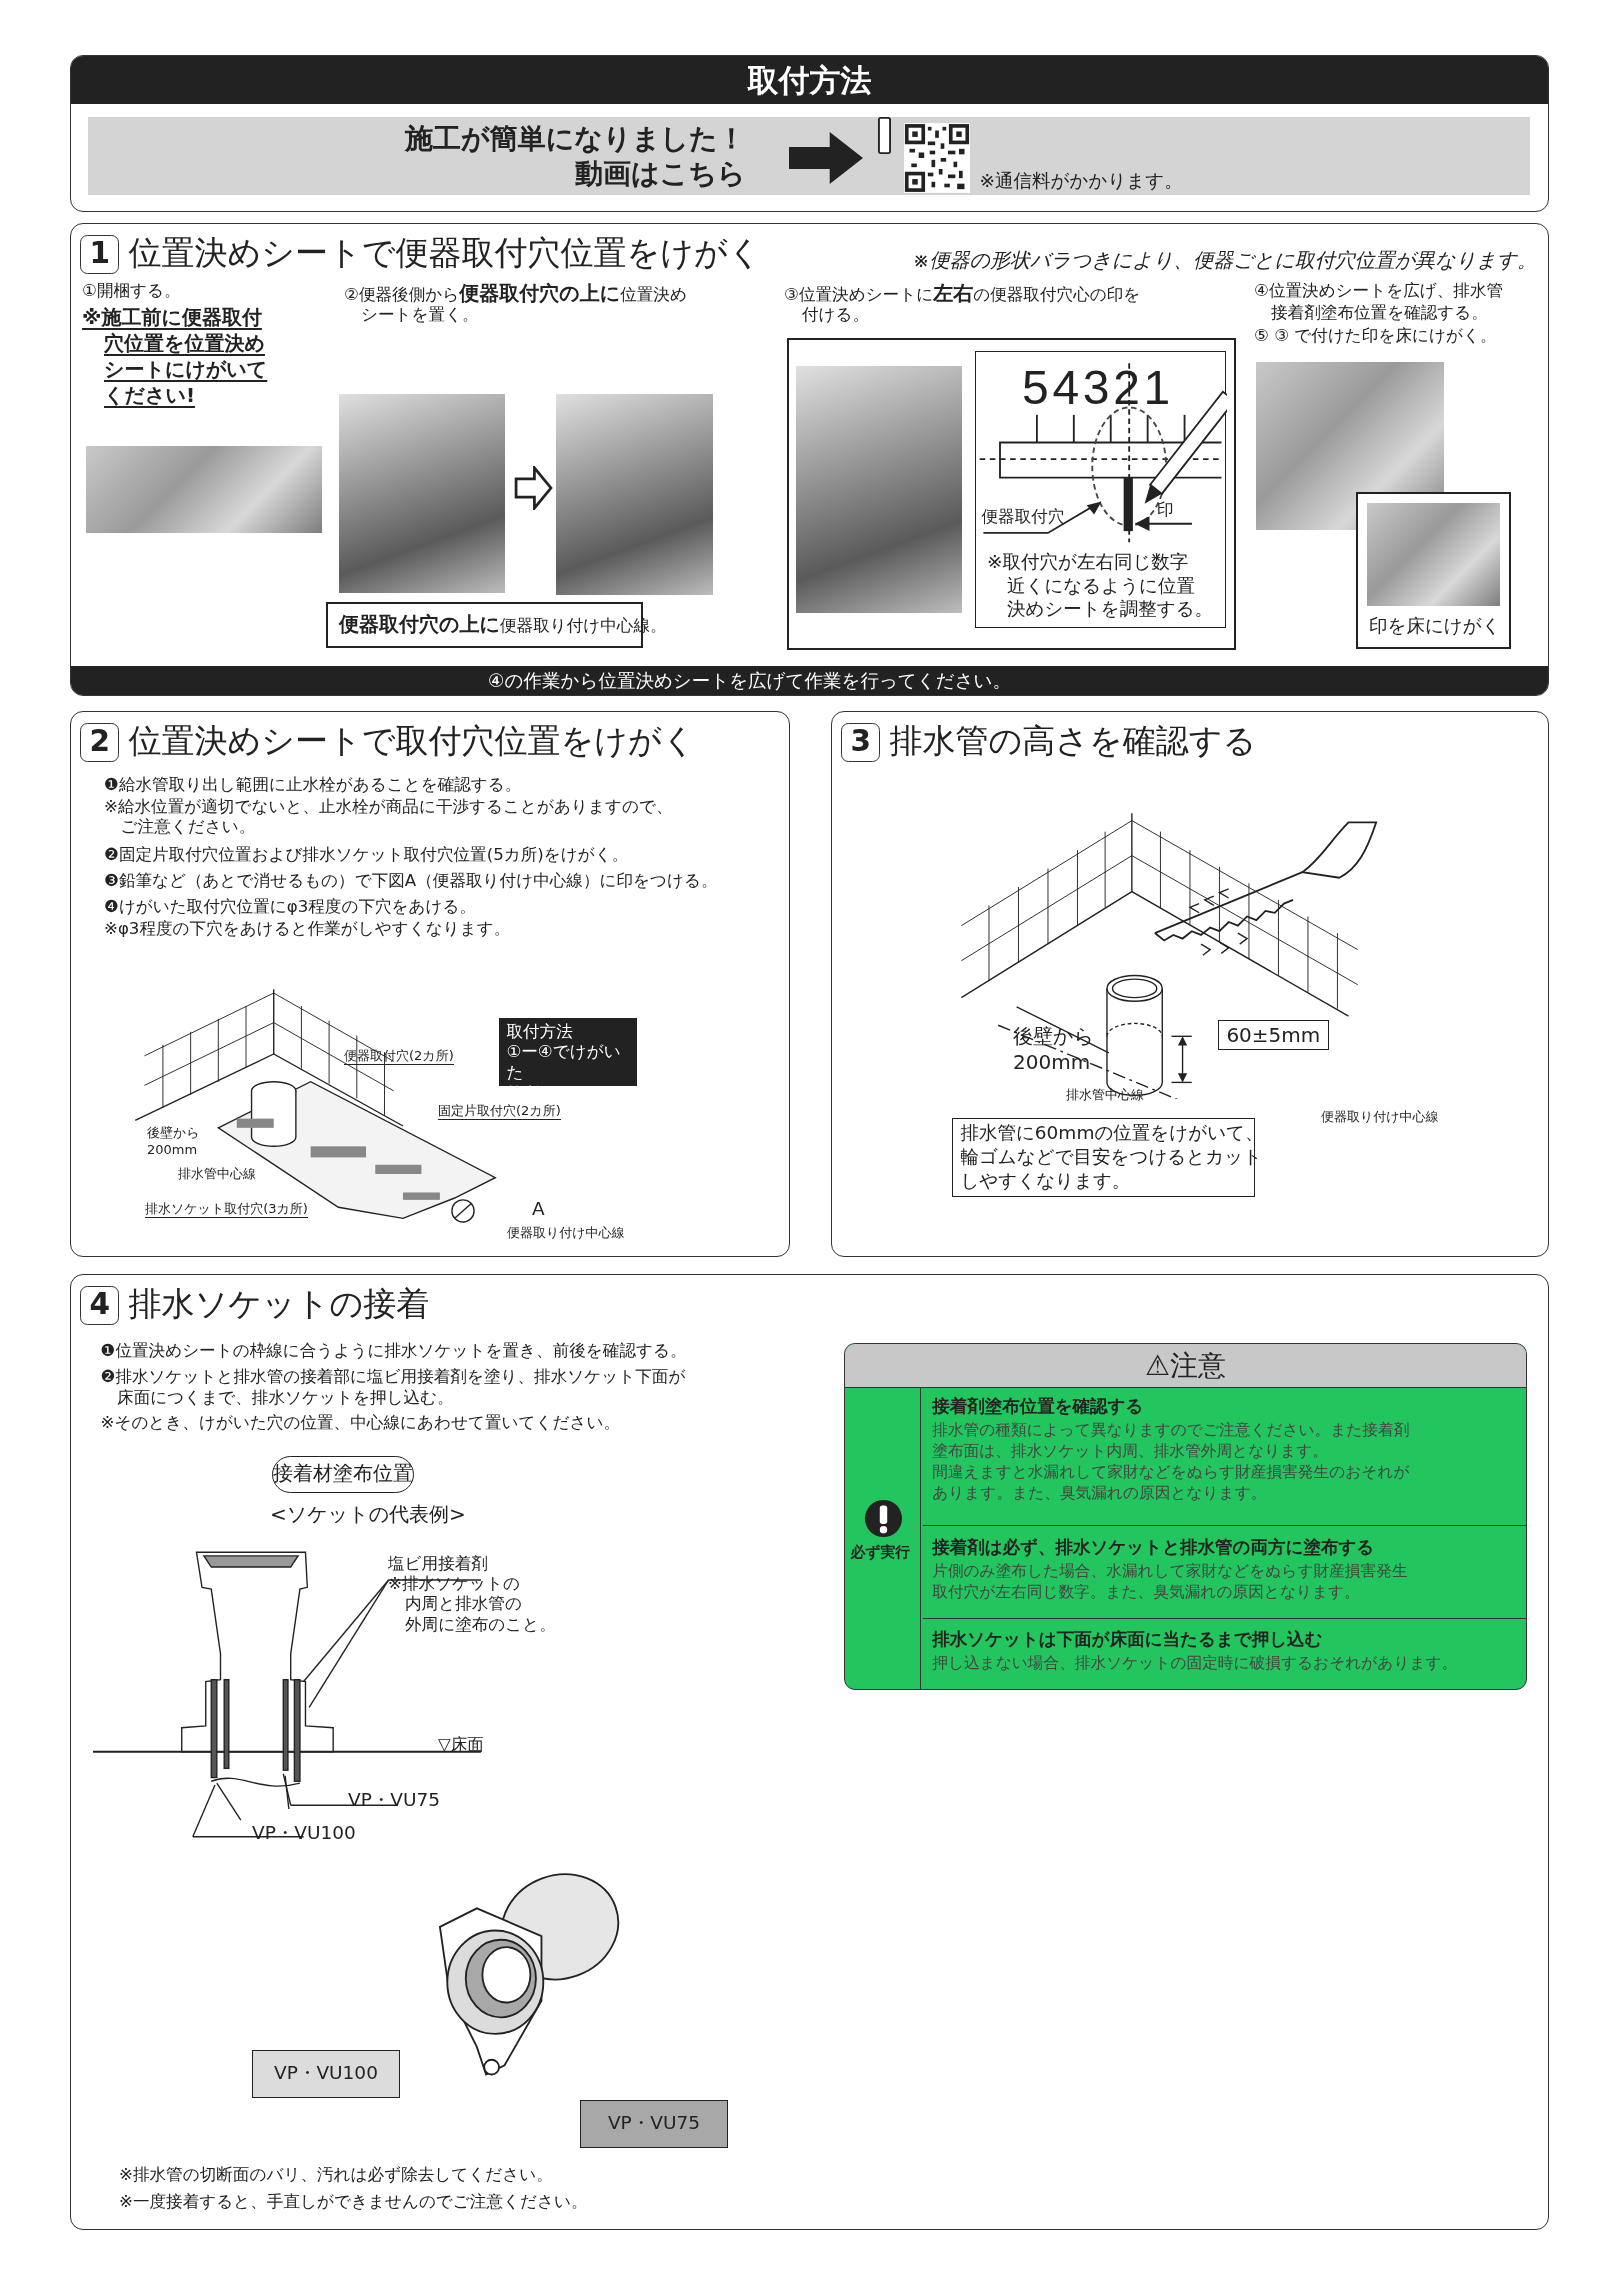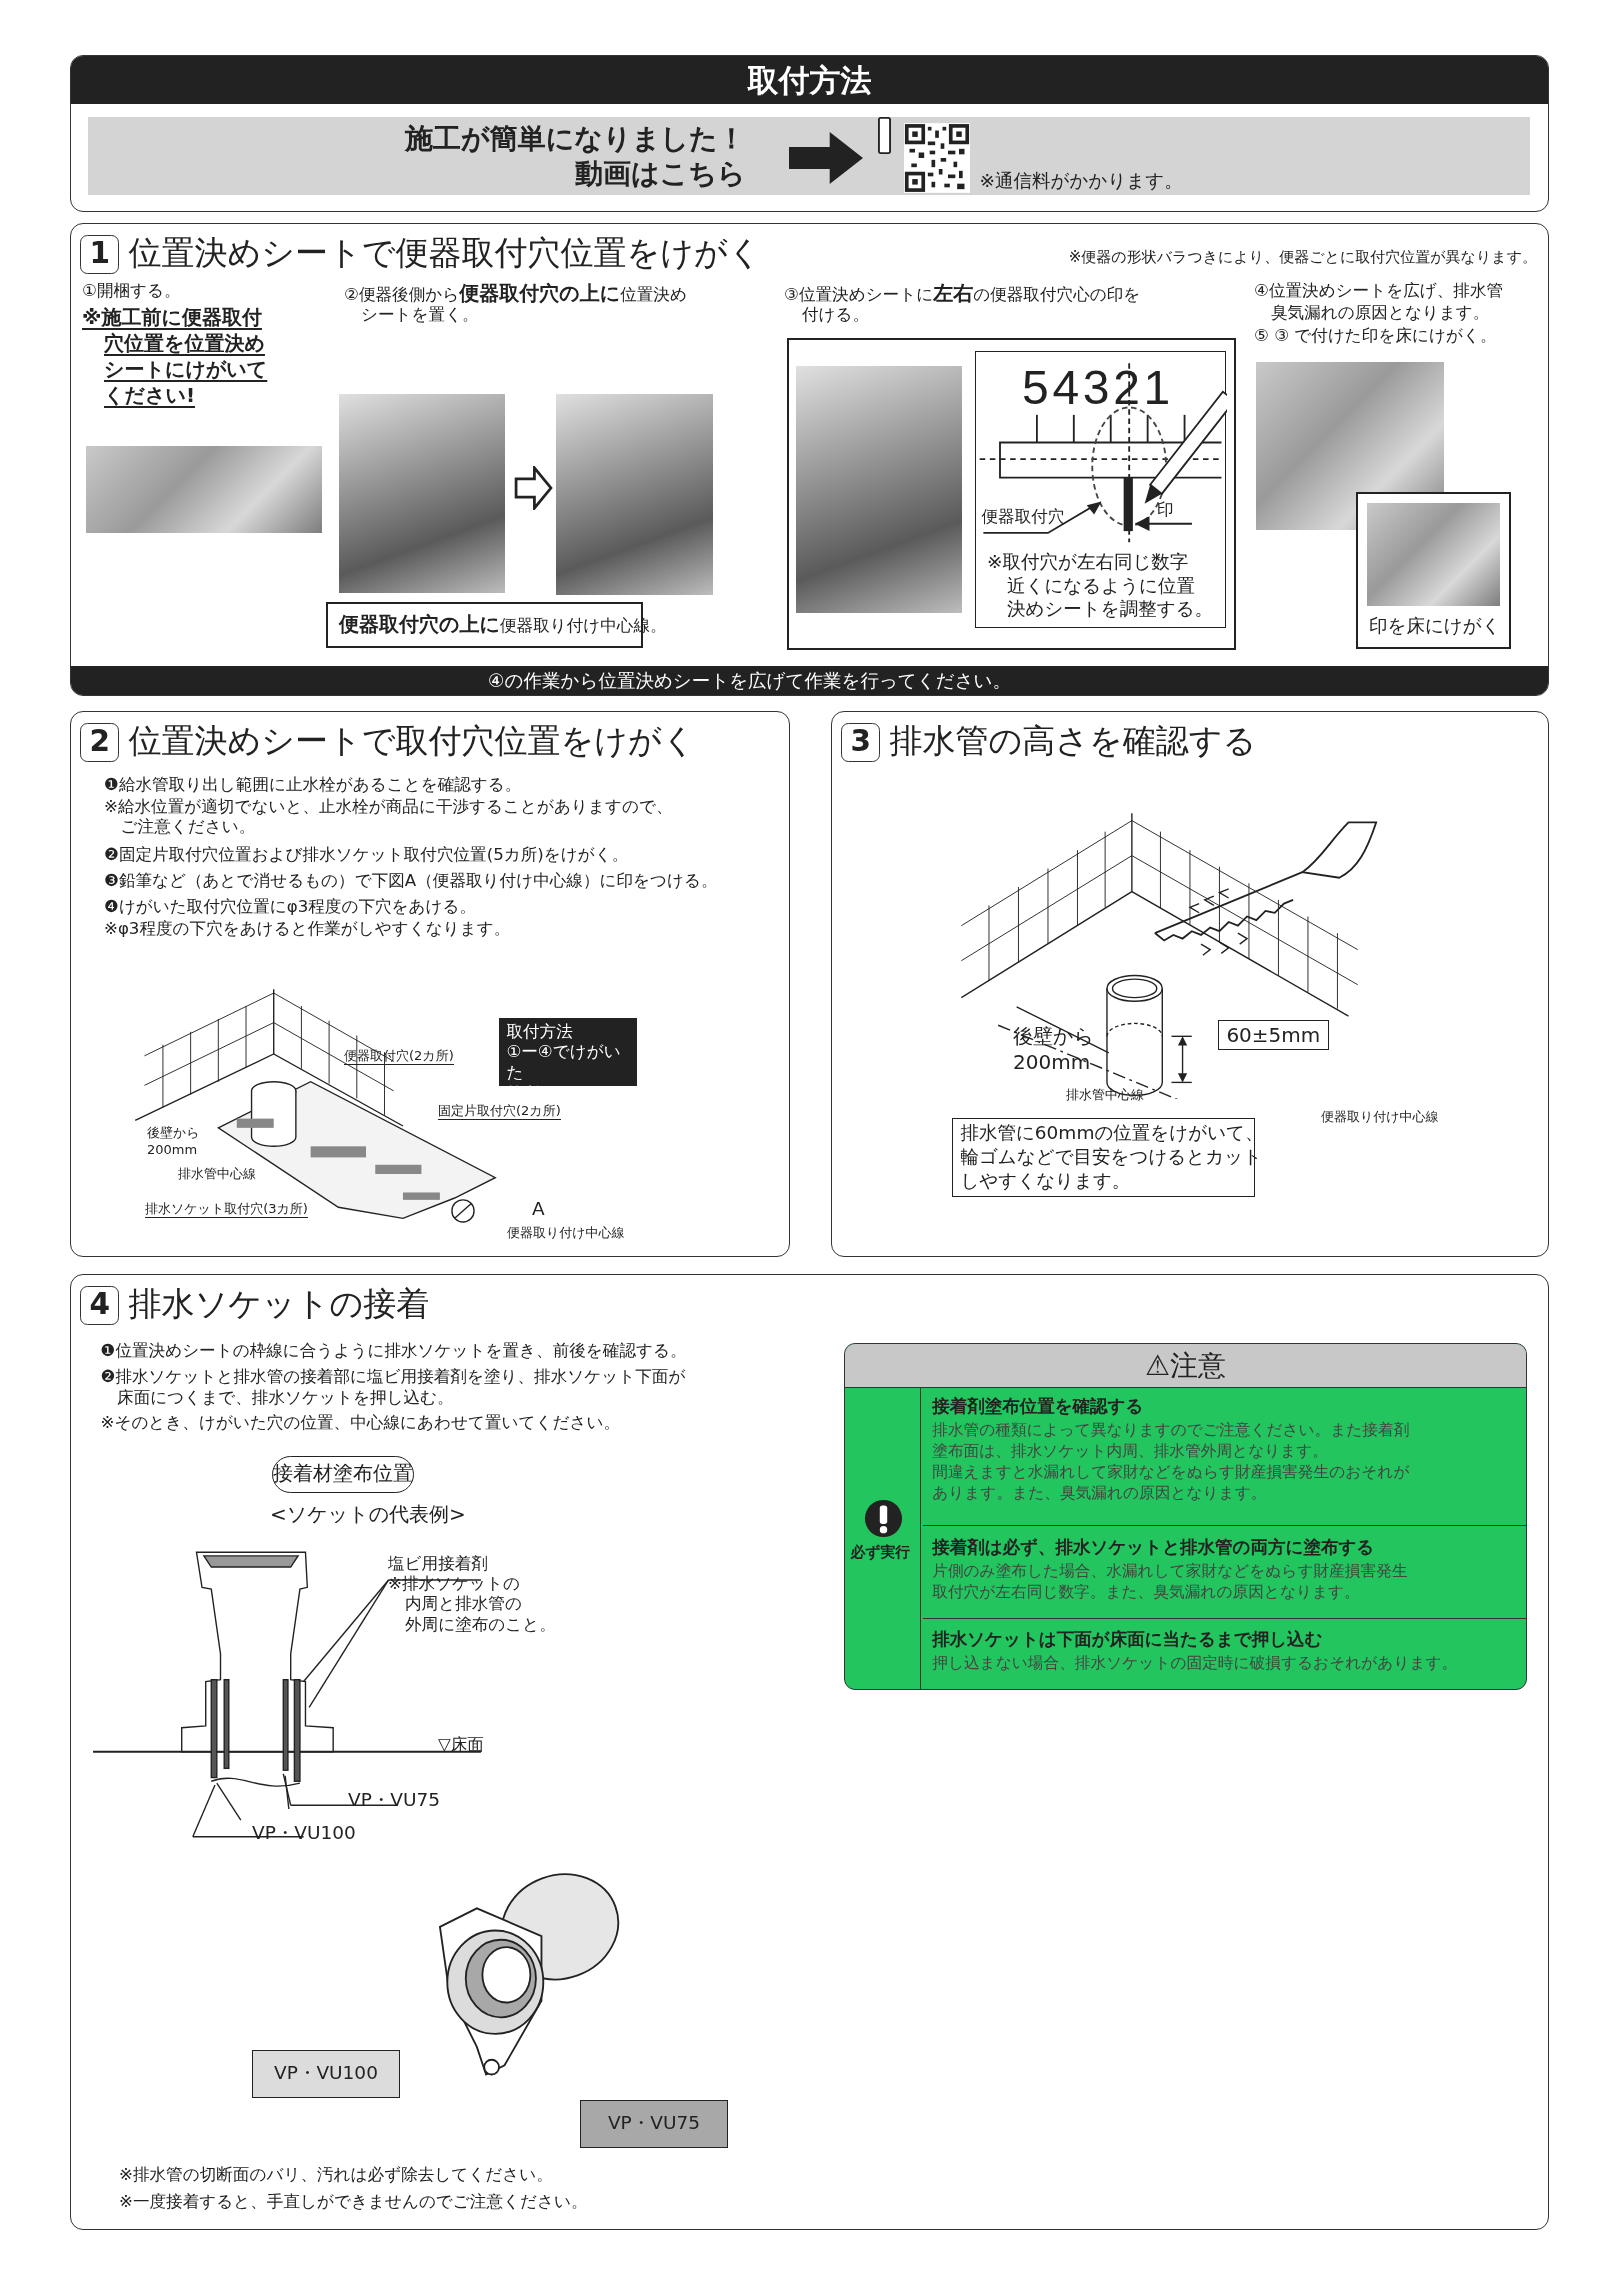--- a/index.html
+++ b/index.html
@@ -65,21 +65,21 @@
         </g>
     </svg>
     <div class="t" style="left:892px;top:52px;font-size:18.5px;">※通信料がかかります。</div>
   </div>
 </div>
 
 <div class="panel" style="left:70px;top:223px;width:1479px;height:473px;overflow:hidden;">
   <div class="sec-title" style="left:9.2px;top:7.4px;">
     <span class="sec-num">1</span><span>位置決めシートで便器取付穴位置をけがく</span>
   </div>
-  <div class="t" style="right:11px;top:24px;font-size:15px;">※便器の形状バラつきにより、便器ごとに取付穴位置が異なります。</div>
+  <div class="t" style="right:11px;top:24px;font-size:20px;font-style:italic;">※便器の形状バラつきにより、便器ごとに取付穴位置が異なります。</div>
 
   <div class="t" style="left:11px;top:57px;font-size:16.6px;">①開梱する。</div>
   <div class="t bold ul" style="left:11px;top:81px;font-size:20px;">※施工前に便器取付</div>
   <div class="t bold ul" style="left:33px;top:107px;font-size:20px;">穴位置を位置決め</div>
   <div class="t bold ul" style="left:33px;top:133px;font-size:20px;">シートにけがいて</div>
   <div class="t bold ul" style="left:33px;top:159px;font-size:20px;">ください!</div>
   <div class="photo" style="left:14.8px;top:222px;width:236px;height:87px;"></div>
 
   <div class="t" style="left:273px;top:57px;font-size:16.6px;">
     <span>②便器後側から</span><span class="bold" style="font-size:20px;">便器取付穴の上に</span><span>位置決め</span>
@@ -126,21 +126,21 @@
       </svg>
       <div class="t" style="left:5.5px;top:155px;font-size:16.6px;">便器取付穴</div>
       <div class="t" style="left:181px;top:148px;font-size:16.6px;">印</div>
       <div class="t" style="left:11px;top:198px;font-size:18.5px;">※取付穴が左右同じ数字</div>
       <div class="t" style="left:31px;top:222px;font-size:18.5px;">近くになるように位置</div>
       <div class="t" style="left:31px;top:245px;font-size:18.5px;">決めシートを調整する。</div>
     </div>
   </div>
 
   <div class="t" style="left:1183px;top:57px;font-size:16.6px;">④位置決めシートを広げ、排水管</div>
-  <div class="t" style="left:1200px;top:79px;font-size:16.6px;">臭気漏れの原因となります。</div>
+  <div class="t" style="left:1200px;top:79px;font-size:16.6px;">接着剤塗布位置を確認する。</div>
   <div class="t" style="left:1183px;top:102px;font-size:16.6px;">⑤ ③ で付けた印を床にけがく。</div>
   <div class="photo" style="left:1185px;top:138px;width:188px;height:168px;"></div>
   <div class="callout" style="left:1285px;top:268px;width:155px;height:157px;">
     <div class="photo" style="left:9.2px;top:9.2px;width:133px;height:103px;"></div>
     <div class="t" style="left:11px;top:120px;font-size:18.5px;">印を床にけがく</div>
   </div>
 
   <div style="position:absolute;left:0;bottom:0;width:100%;height:29.5px;background:#222;">
     <div class="t" style="left:417px;top:3.7px;color:#fff;font-size:18.5px;">④の作業から位置決めシートを広げて作業を行ってください。</div>
   </div>

